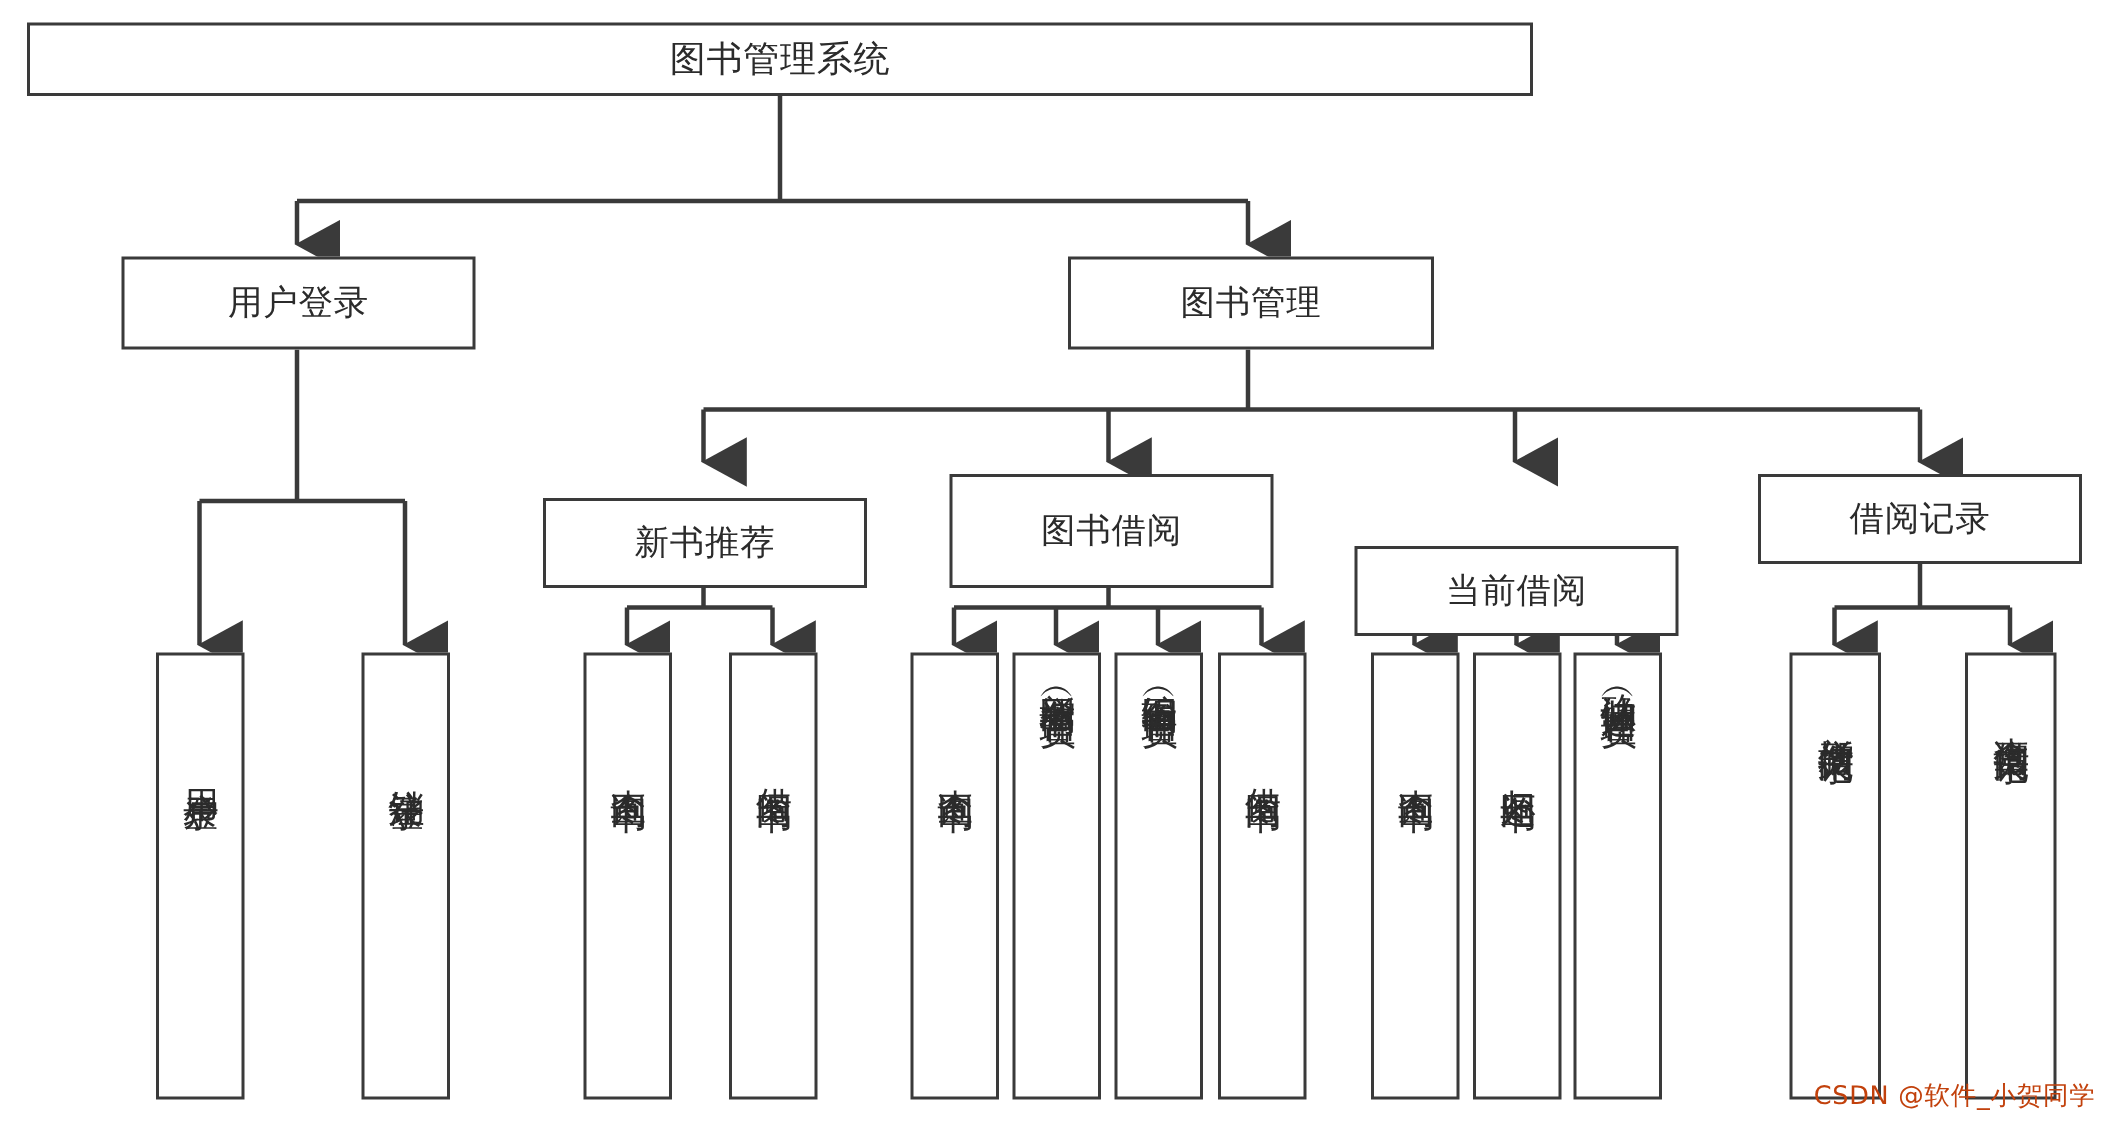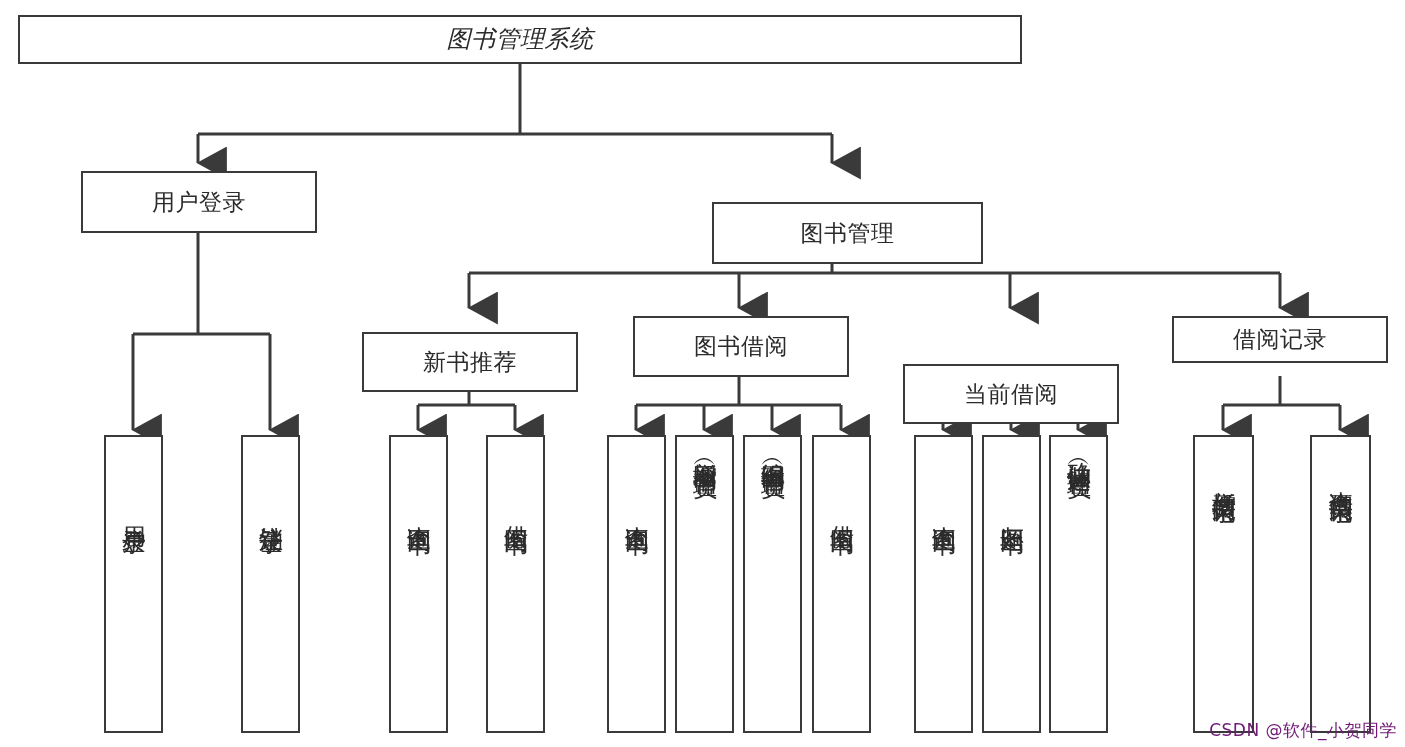--- a/index.html
+++ b/index.html
@@ -41,21 +41,20 @@
     line-height: 1.15;
     white-space: nowrap;
   }
   
   .node.horiz .label {
     font-size: 23px;
     letter-spacing: 0.5px;
   }
   #node-root .label {
     font-size: 24px;
-    font-style: italic;
   }
   
   .node.vert {
     align-items: flex-start;
     justify-content: center;
     padding-top: 14px;
   }
   .node.vert .label {
     writing-mode: vertical-rl;
     text-orientation: upright;
@@ -65,21 +64,21 @@
     white-space: nowrap;
   }
   .node.vert.tall-text {
     padding-top: 6px;
   }
   #watermark {
     position: absolute;
     right: 8px;
     bottom: 5px;
     font-size: 17px;
-    color: #701a75;
+    color: #c2410c;
     letter-spacing: 0.5px;
     white-space: nowrap;
     z-index: 5;
   }
 </style>
 </head>
 <body>
 
 <div id="diagram-root">
 
@@ -134,37 +133,37 @@
   </svg>
 
   <div class="node horiz" id="node-root" style="left:18px; top:15px; width:1004px; height:49px;">
     <span class="label">图书管理系统</span>
   </div>
 
   <div class="node horiz" style="left:81px; top:171px; width:236px; height:62px;">
     <span class="label">用户登录</span>
   </div>
 
-  <div class="node horiz" style="left:712px; top:171px; width:271px; height:62px;margin-top:31px;">
+  <div class="node horiz" style="left:712px; top:171px; width:244px; height:62px;">
     <span class="label">图书管理</span>
   </div>
 
   <div class="node horiz" style="left:362px; top:332px; width:216px; height:60px;">
     <span class="label">新书推荐</span>
   </div>
 
-  <div class="node horiz" style="left:633px; top:316px; width:216px; height:61px;">
+  <div class="node horiz" style="left:633px; top:316px; width:216px; height:76px;">
     <span class="label">图书借阅</span>
   </div>
 
   <div class="node horiz" style="left:903px; top:316px; width:216px; height:60px;margin-top:48px;">
     <span class="label">当前借阅</span>
   </div>
 
-  <div class="node horiz" style="left:1172px; top:316px; width:216px; height:47px;">
+  <div class="node horiz" style="left:1172px; top:316px; width:216px; height:60px;">
     <span class="label">借阅记录</span>
   </div>
 
   <div class="node vert" style="left:104px; top:435px; width:59px; height:298px; padding-top:70px;">
     <span class="label">用户登录</span>
   </div>
 
   <div class="node vert" style="left:241px; top:435px; width:59px; height:298px; padding-top:70px;">
     <span class="label">注销登录</span>
   </div>

